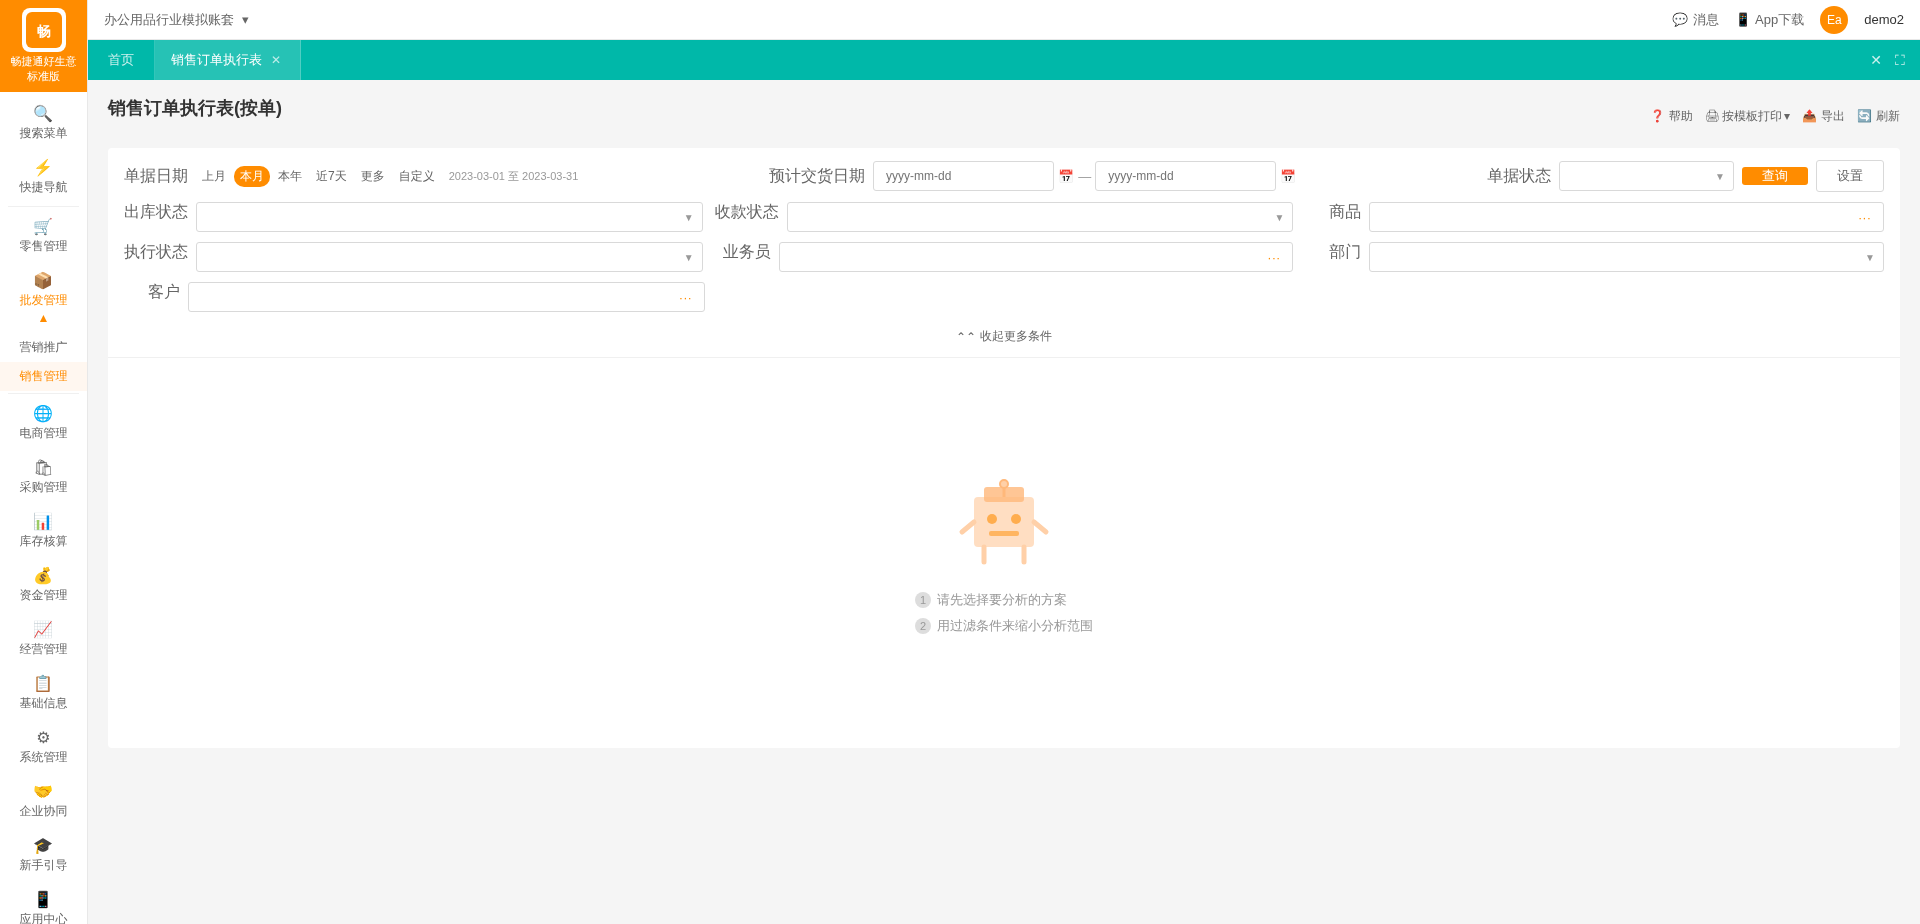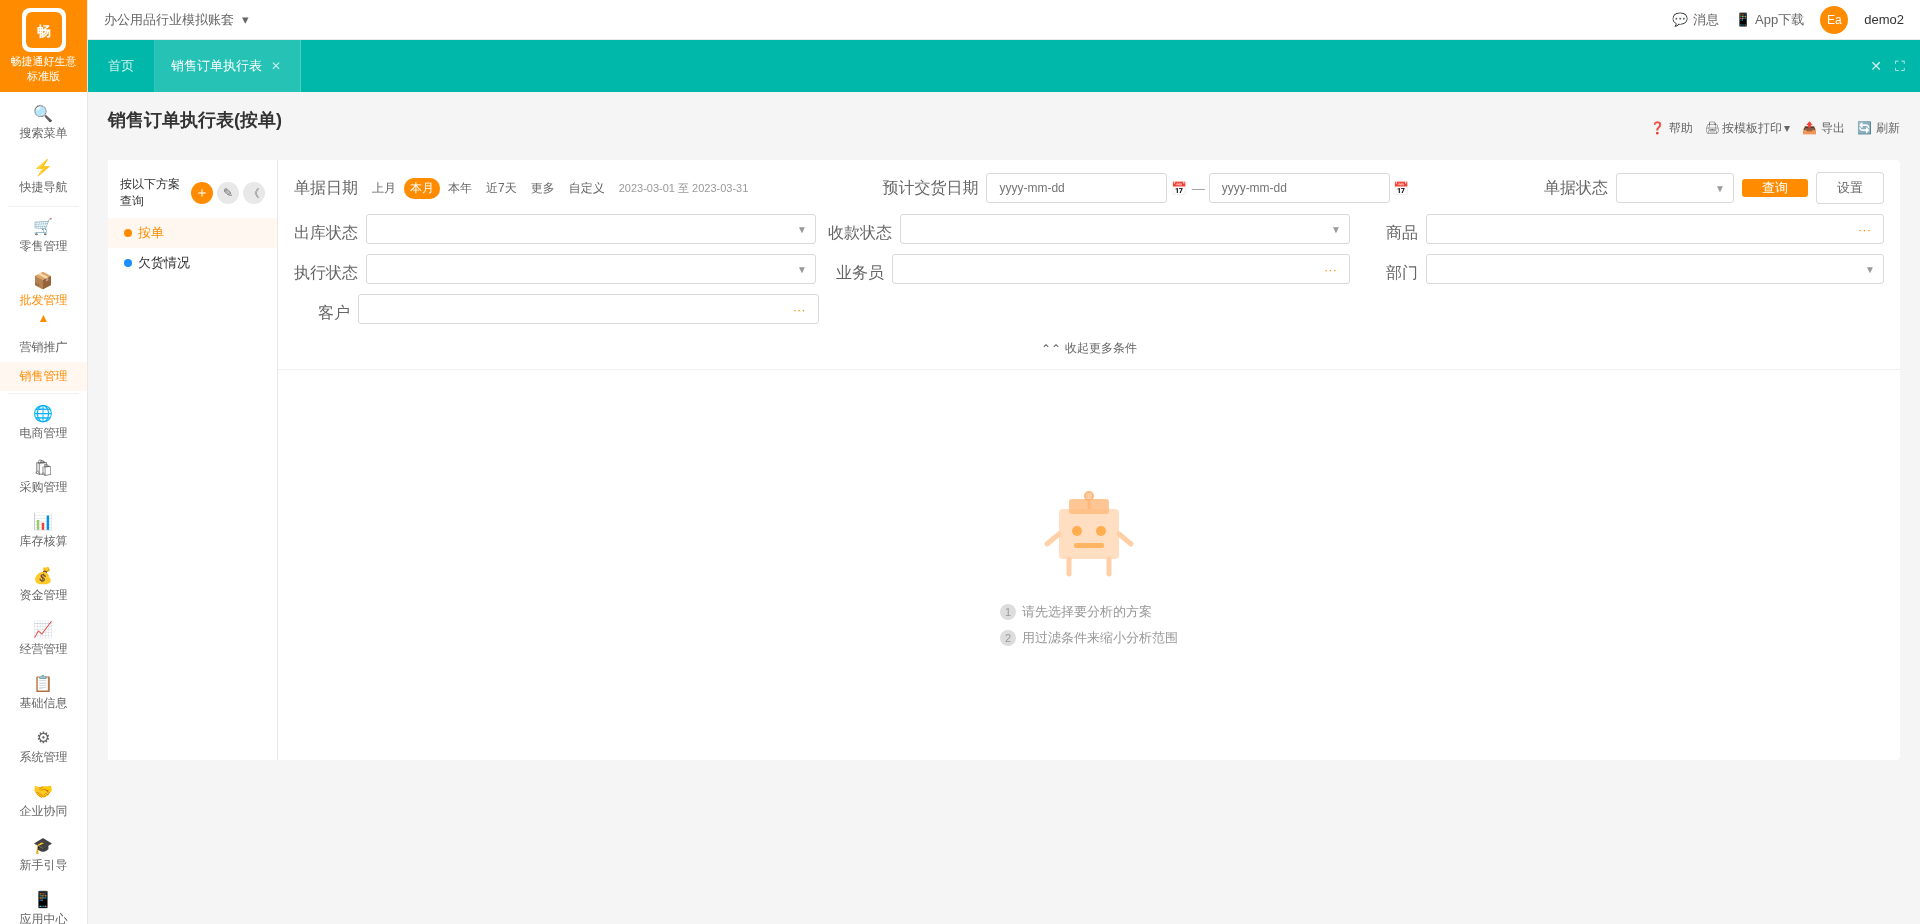--- a/index.html
+++ b/index.html
@@ -23,21 +23,21 @@
     .main { flex: 1; display: flex; flex-direction: column; height: 100%; overflow: hidden; }
 
     
     .top-header { height: 40px; background: #fff; border-bottom: 1px solid #e8e8e8; display: flex; align-items: center; justify-content: space-between; padding: 0 16px; flex-shrink: 0; }
     .top-header-left { display: flex; align-items: center; gap: 8px; color: #666; font-size: 13px; }
     .top-header-right { display: flex; align-items: center; gap: 16px; }
     .top-header-btn { display: flex; align-items: center; gap: 4px; cursor: pointer; color: #666; font-size: 13px; background: none; border: none; }
     .user-avatar { width: 28px; height: 28px; border-radius: 50%; background: #ff8c00; display: flex; align-items: center; justify-content: center; color: #fff; font-size: 12px; cursor: pointer; overflow: hidden; }
 
     
-    .tab-bar { height: 52px; background: #00b8a9; display: flex; align-items: stretch; flex-shrink: 0; }
+    .tab-bar { height: 40px; background: #00b8a9; display: flex; align-items: stretch; flex-shrink: 0; }
     .tab-item { display: flex; align-items: center; padding: 12px 16px; cursor: pointer; color: rgba(255,255,255,0.8); font-size: 13px; gap: 6px; border-right: 1px solid rgba(255,255,255,0.2); }
     .tab-item.active { background: rgba(255,255,255,0.15); color: #fff; }
     .tab-item:first-child { padding: 0 20px; }
     .tab-close { width: 16px; height: 16px; display: flex; align-items: center; justify-content: center; border-radius: 50%; font-size: 12px; color: rgba(255,255,255,0.7); }
     .tab-spacer { flex: 1; }
     .tab-window-btns { display: flex; align-items: center; padding: 0 12px; gap: 8px; }
     .tab-window-btn { width: 16px; height: 16px; display: flex; align-items: center; justify-content: center; color: rgba(255,255,255,0.8); cursor: pointer; font-size: 14px; }
 
     
     .content { flex: 1; overflow-y: auto; background: #f5f5f5; }
@@ -50,21 +50,21 @@
     .filter-refresh-btn { width: 22px; height: 22px; border-radius: 50%; background: #e8e8e8; color: #666; display: flex; align-items: center; justify-content: center; cursor: pointer; font-size: 14px; border: none; }
     .filter-collapse-btn { width: 22px; height: 22px; border-radius: 50%; background: #e8e8e8; color: #666; display: flex; align-items: center; justify-content: center; cursor: pointer; font-size: 12px; border: none; }
 
     
     .date-quick { display: flex; gap: 2px; }
     .date-quick-btn { padding: 2px 6px; font-size: 12px; cursor: pointer; border: none; background: none; color: #666; border-radius: 2px; }
     .date-quick-btn.active { background: #ff8c00; color: #fff; border-radius: 10px; }
 
     
     .filter-row { display: grid; grid-template-columns: repeat(3, 1fr); gap: 12px; margin-bottom: 10px; }
-    .filter-item { display: flex; align-items: flex-end; gap: 8px; }
+    .filter-item { display: flex; align-items: flex-start; gap: 8px; }
     .filter-label { font-size: 16px; color: #666; white-space: nowrap; min-width: 56px; text-align: right; flex-shrink: 0; }
     .filter-select { width: 100%; height: 30px; border: 1px solid #d9d9d9; border-radius: 3px; padding: 0 8px; font-size: 12px; color: #333; background: #fff; cursor: pointer; display: flex; align-items: center; justify-content: space-between; }
     .filter-select-arrow { color: #999; font-size: 10px; }
     .filter-more-btn { color: #ff8c00; cursor: pointer; font-size: 13px; padding: 0 4px; }
 
     
     .date-range-input { display: flex; align-items: center; gap: 4px; flex: 1; }
     .date-input { flex: 1; height: 30px; border: 1px solid #d9d9d9; border-radius: 3px; padding: 0 12px; font-size: 12px; color: #333; background: #fff; outline: none; }
     .date-separator { color: #999; }
     .date-icon { color: #ff8c00; cursor: pointer; font-size: 13px; }
@@ -233,38 +233,20 @@
           </button>
           <button class="header-action-btn">
             <span>🔄</span>
             <span>刷新</span>
           </button>
         </div>
       </div>
 
       <div style="display:flex;background:#fff;border-radius:4px;min-height:600px;">
 
-        <div class="scheme-sidebar">
-          <div style="display:flex;align-items:center;justify-content:space-between;padding:8px 12px 8px;">
-            <span style="font-size:12px;color:#333;font-weight:500;">按以下方案查询</span>
-            <div style="display:flex;gap:4px;">
-              <button class="filter-add-btn" title="新增">＋</button>
-              <button class="filter-refresh-btn" title="编辑" style="font-size:12px;">✎</button>
-              <button class="filter-collapse-btn" title="收起" style="font-size:11px;">《</button>
-            </div>
-          </div>
-          <div class="scheme-item active">
-            <span style="width:8px;height:8px;border-radius:50%;background:#ff8c00;display:inline-block;"></span>
-            <span>按单</span>
-          </div>
-          <div class="scheme-item">
-            <span style="width:8px;height:8px;border-radius:50%;background:#1890ff;display:inline-block;"></span>
-            <span>欠货情况</span>
-          </div>
-        </div>
 
         <div style="flex:1;display:flex;flex-direction:column;">
 
           <div style="padding:12px 16px;border-bottom:1px solid #f0f0f0;">
 
             <div style="display:flex;align-items:center;gap:8px;margin-bottom:10px;">
               <span class="filter-label">单据日期</span>
               <div class="date-quick">
                 <button class="date-quick-btn">上月</button>
                 <button class="date-quick-btn active">本月</button>

